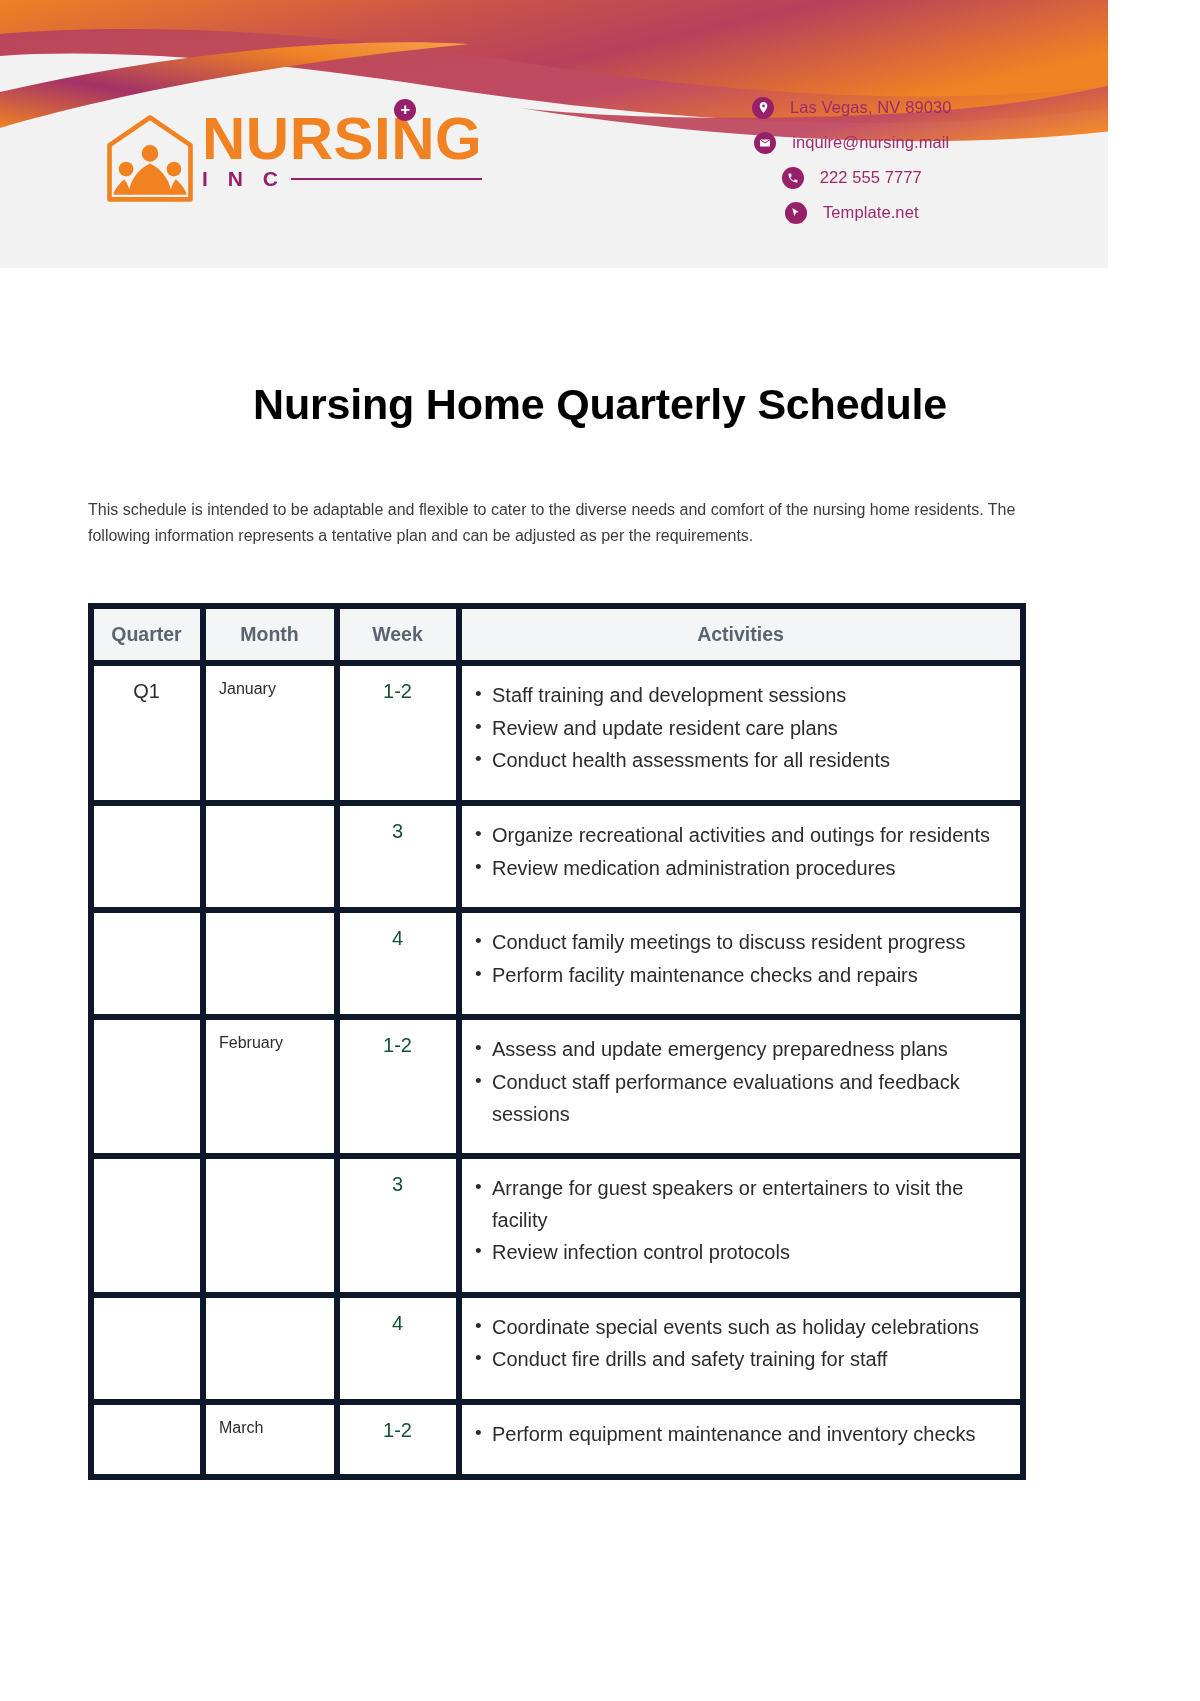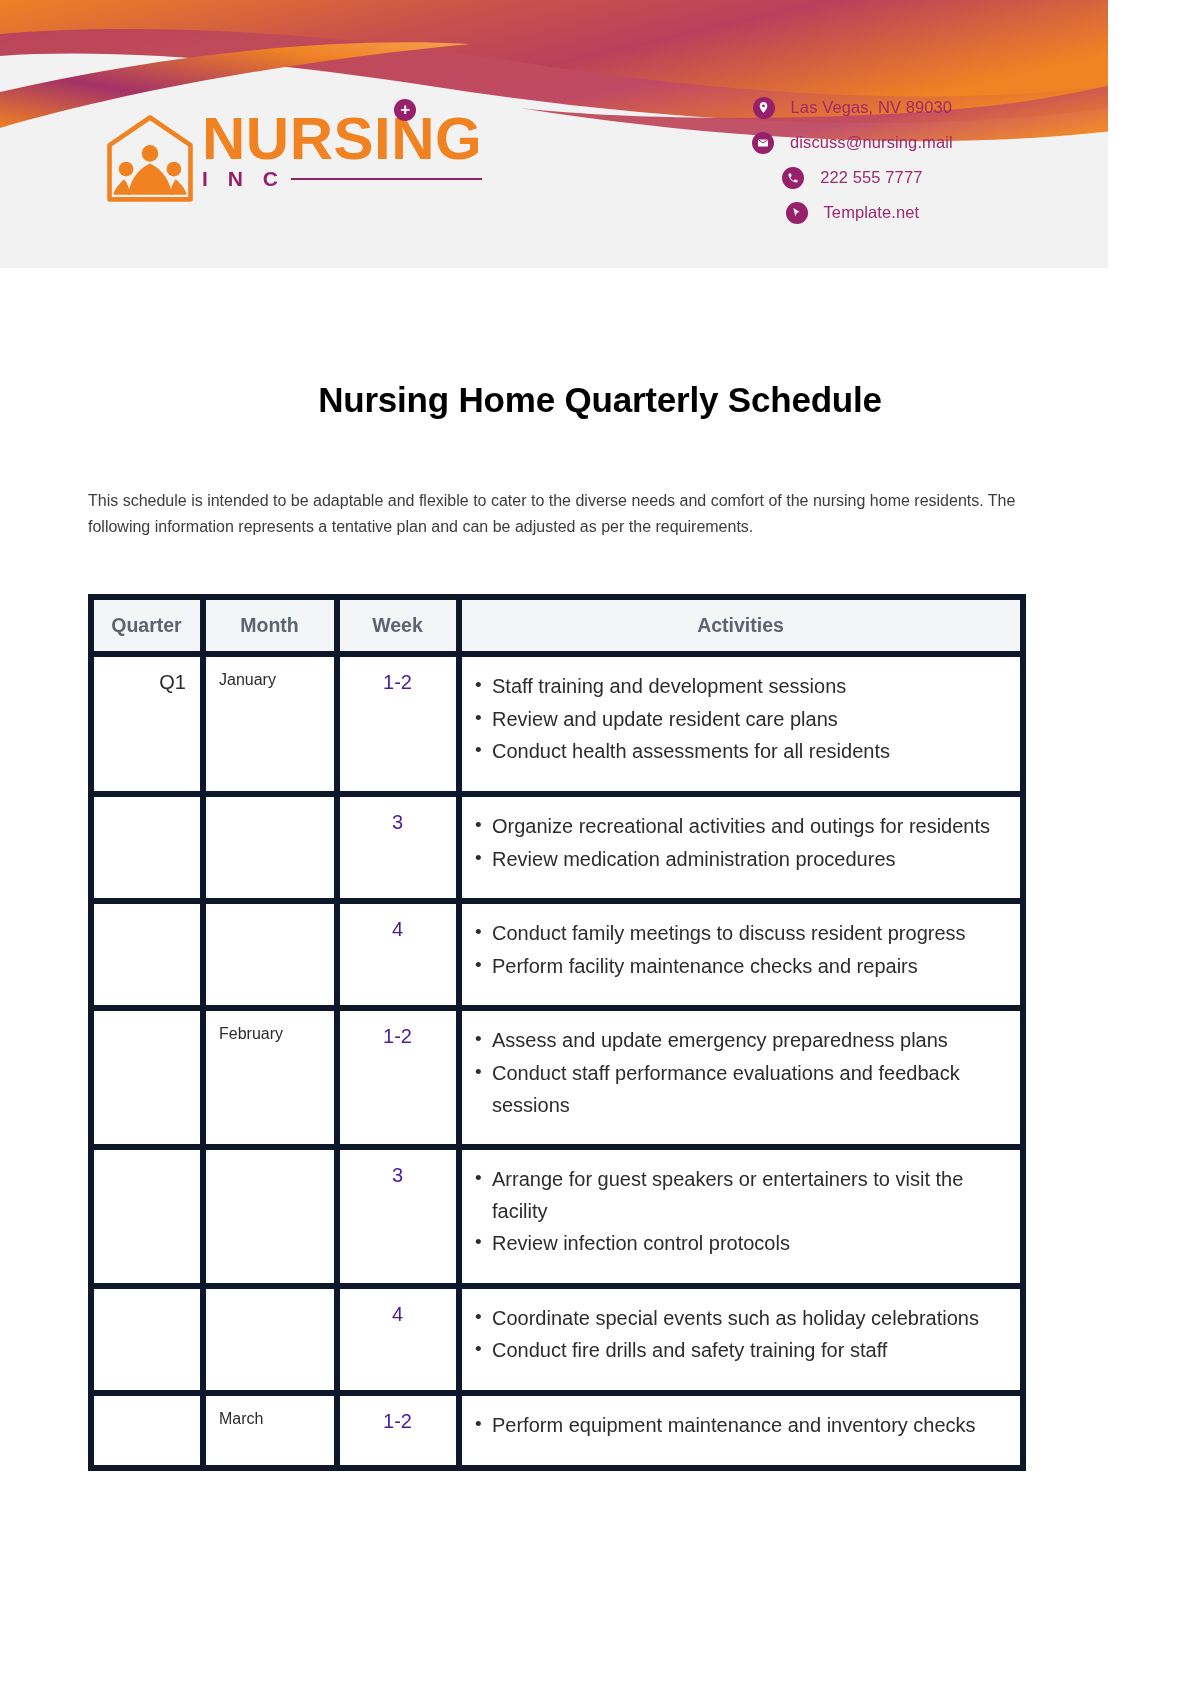--- a/index.html
+++ b/index.html
@@ -150,21 +150,21 @@
   .body-wrap {
     position: absolute;
     left: 0;
     top: 268px;
     width: 1200px;
   }
 
   .doc-title {
     margin-top: 112px;
     text-align: center;
-    font-size: 35px;
+    font-size: 43px;
     font-weight: bold;
     color: #000000;
     letter-spacing: -0.2px;
   }
 
   .intro {
     margin: 68px 88px 0 88px;
     width: 932px;
     font-size: 16px;
     line-height: 1.63;
@@ -199,33 +199,33 @@
   }
 
   .col-quarter { width: 112px; }
   .col-month   { width: 134px; }
   .col-week    { width: 122px; }
   .col-acts    { width: 564px; }
 
   .cell-quarter {
     font-size: 20px;
     color: #2c2c2c;
-    text-align: right;
+    text-align: center;
     padding-left: 12px;
     margin-left: 31px;
   }
   .cell-month {
     font-size: 16px;
     color: #2c2c2c;
     text-align: left;
     padding-left: 12px;
   }
   .cell-week {
     font-size: 20px;
-    color: #4c1d95;
+    color: #14532d;
     text-align: center;
   }
   .cell-acts {
     font-size: 20px;
     color: #2c2c2c;
     padding-left: 13px;
   }
 
   .act-list {
     list-style: none;
@@ -319,21 +319,21 @@
         <span class="contact-text">Las Vegas, NV 89030</span>
       </div>
 
       <div class="contact-row">
         <span class="contact-icon">
           <svg width="12" height="12" viewBox="0 0 24 24" fill="#ffffff">
             <path d="M2 5h20v14H2z" fill="#ffffff"></path>
             <path d="M2 5l10 7 10-7" fill="none" stroke="#97206a" stroke-width="2"></path>
           </svg>
         </span>
-        <span class="contact-text">discuss@nursing.mail</span>
+        <span class="contact-text">inquire@nursing.mail</span>
       </div>
 
       <div class="contact-row">
         <span class="contact-icon">
           <svg width="12" height="12" viewBox="0 0 24 24" fill="#ffffff">
             <path d="M6.6 10.8c1.4 2.8 3.8 5.1 6.6 6.6l2.2-2.2c.3-.3.7-.4 1-.2 1.2.4 2.4.6 3.6.6.6 0 1 .4 1 1V20c0 .6-.4 1-1 1C10.6 21 3 13.4 3 4c0-.6.4-1 1-1h3.5c.6 0 1 .4 1 1 0 1.3.2 2.5.6 3.6.1.4 0 .8-.2 1.1l-2.3 2.1z"></path>
           </svg>
         </span>
         <span class="contact-text">222 555 7777</span>
       </div>

